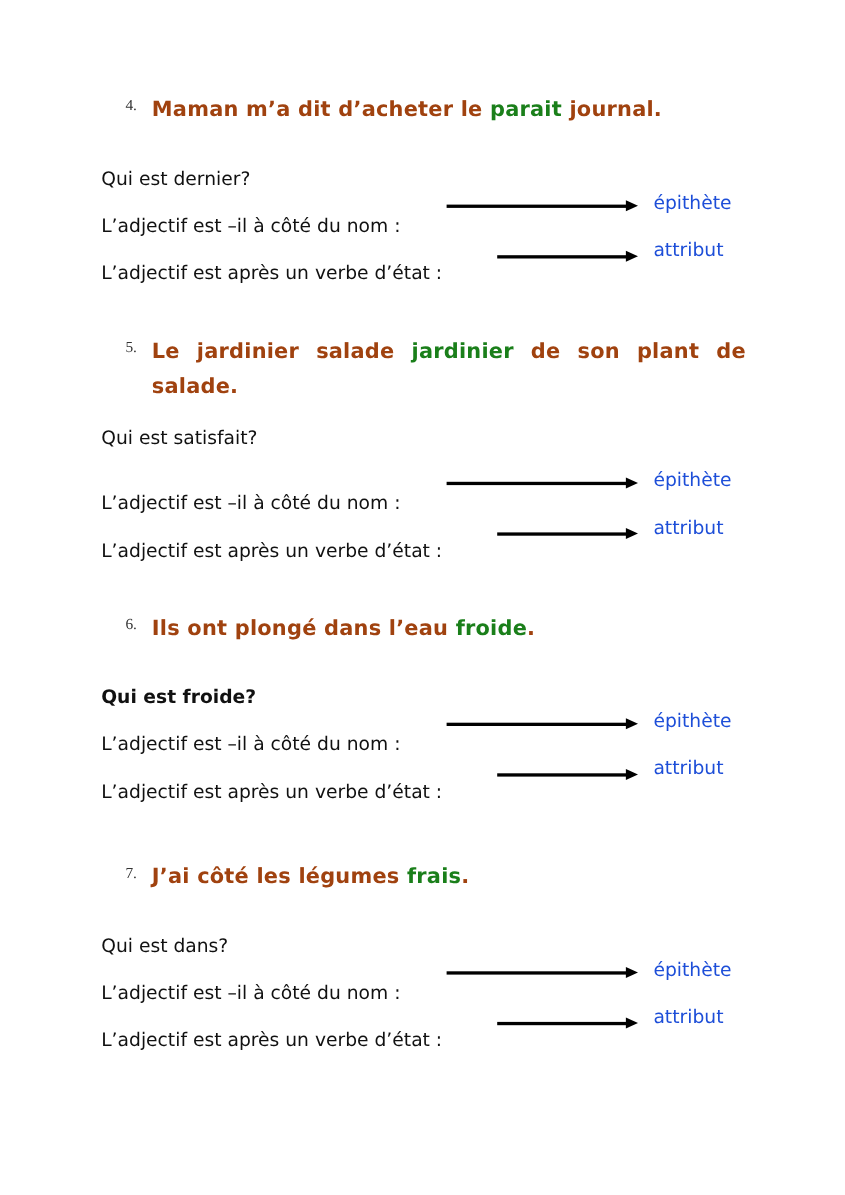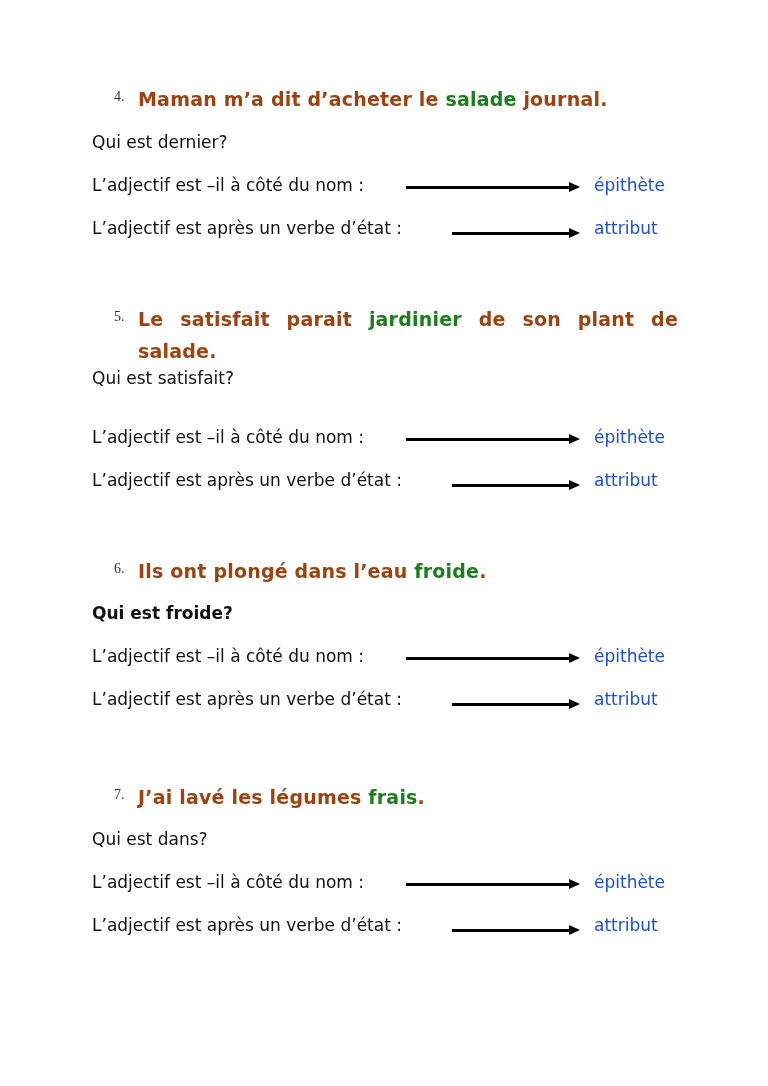--- a/index.html
+++ b/index.html
@@ -4,48 +4,48 @@
   <style>
     html, body { margin: 0; padding: 0; background: #ffffff; }
     body { width: 768px; height: 1086px; position: relative; overflow: hidden; }
     .page { position: absolute; left: 0; top: 0; width: 768px; height: 1086px; }
     .exercise { position: absolute; left: 0; width: 768px; }
     .title-row { position: absolute; left: 114px; width: 564px; display: flex; align-items: flex-start; }
     .num { font-family: "Liberation Serif", serif; font-size: 14px; color: #333; width: 24px; flex: 0 0 24px; padding-top: 6px; }
     .sentence { font-family: "DejaVu Sans", sans-serif; font-weight: bold; font-size: 19px; color: #A0420F; line-height: 32px; letter-spacing: 0.2px; }
     .sentence.justify { text-align: justify; text-align-last: left; }
     .sentence .adj { color: #1A7F1A; }
-    .line { position: absolute; left: 92px; font-family: "DejaVu Sans", sans-serif; font-size: 17px; color: #111; white-space: nowrap; }
+    .line { position: absolute; left: 92px; font-family: "DejaVu Sans", sans-serif; font-size: 17px; color: #111; white-space: nowrap; margin-top: 21px; }
     .arrow { position: absolute; height: 3px; background: #000; }
     .arrow::after { content: ""; position: absolute; right: -10px; top: -4px; border-left: 11px solid #000; border-top: 5.5px solid transparent; border-bottom: 5.5px solid transparent; }
     .result { position: absolute; left: 594px; font-family: "DejaVu Sans", sans-serif; font-size: 17px; color: #1d4ed8; white-space: nowrap; }
   </style>
 </head>
 <body>
 
 <div class="page">
 
   <div class="exercise" style="top:0;">
     <div class="title-row" style="top:83px;">
       <span class="num">4.</span>
-      <span class="sentence"><span>Maman m’a dit d’acheter le </span><span class="adj">salade</span><span> journal.</span></span>
+      <span class="sentence"><span>Maman m’a dit d’acheter le </span><span class="adj">parait</span><span> journal.</span></span>
     </div>
     <div class="line" style="top:132px;">Qui est dernier?</div>
     <div class="line" style="top:175px;">L’adjectif est –il à côté du nom :</div>
     <div class="arrow" style="left:406px; width:164px; top:186px;"></div>
     <div class="result" style="top:175px;">épithète</div>
     <div class="line" style="top:218px;">L’adjectif est après un verbe d’état :</div>
     <div class="arrow" style="left:452px; width:118px; top:232px;"></div>
     <div class="result" style="top:218px;">attribut</div>
   </div>
 
   <div class="exercise" style="top:0;">
     <div class="title-row" style="top:303px;">
       <span class="num">5.</span>
-      <span class="sentence justify" style="width:540px;"><span>Le satisfait parait </span><span class="adj">jardinier</span><span> de son plant de salade.</span></span>
+      <span class="sentence justify" style="width:540px;"><span>Le jardinier salade </span><span class="adj">jardinier</span><span> de son plant de salade.</span></span>
     </div>
     <div class="line" style="top:368px;">Qui est satisfait?</div>
     <div class="line" style="top:427px;">L’adjectif est –il à côté du nom :</div>
     <div class="arrow" style="left:406px; width:164px; top:438px;"></div>
     <div class="result" style="top:427px;">épithète</div>
     <div class="line" style="top:470px;">L’adjectif est après un verbe d’état :</div>
     <div class="arrow" style="left:452px; width:118px; top:484px;"></div>
     <div class="result" style="top:470px;">attribut</div>
   </div>
 
@@ -59,21 +59,21 @@
     <div class="arrow" style="left:406px; width:164px; top:657px;"></div>
     <div class="result" style="top:646px;">épithète</div>
     <div class="line" style="top:689px;">L’adjectif est après un verbe d’état :</div>
     <div class="arrow" style="left:452px; width:118px; top:703px;"></div>
     <div class="result" style="top:689px;">attribut</div>
   </div>
 
   <div class="exercise" style="top:0;">
     <div class="title-row" style="top:781px;">
       <span class="num">7.</span>
-      <span class="sentence"><span>J’ai lavé les légumes </span><span class="adj">frais</span><span>.</span></span>
+      <span class="sentence"><span>J’ai côté les légumes </span><span class="adj">frais</span><span>.</span></span>
     </div>
     <div class="line" style="top:829px;">Qui est dans?</div>
     <div class="line" style="top:872px;">L’adjectif est –il à côté du nom :</div>
     <div class="arrow" style="left:406px; width:164px; top:883px;"></div>
     <div class="result" style="top:872px;">épithète</div>
     <div class="line" style="top:915px;">L’adjectif est après un verbe d’état :</div>
     <div class="arrow" style="left:452px; width:118px; top:929px;"></div>
     <div class="result" style="top:915px;">attribut</div>
   </div>
 

